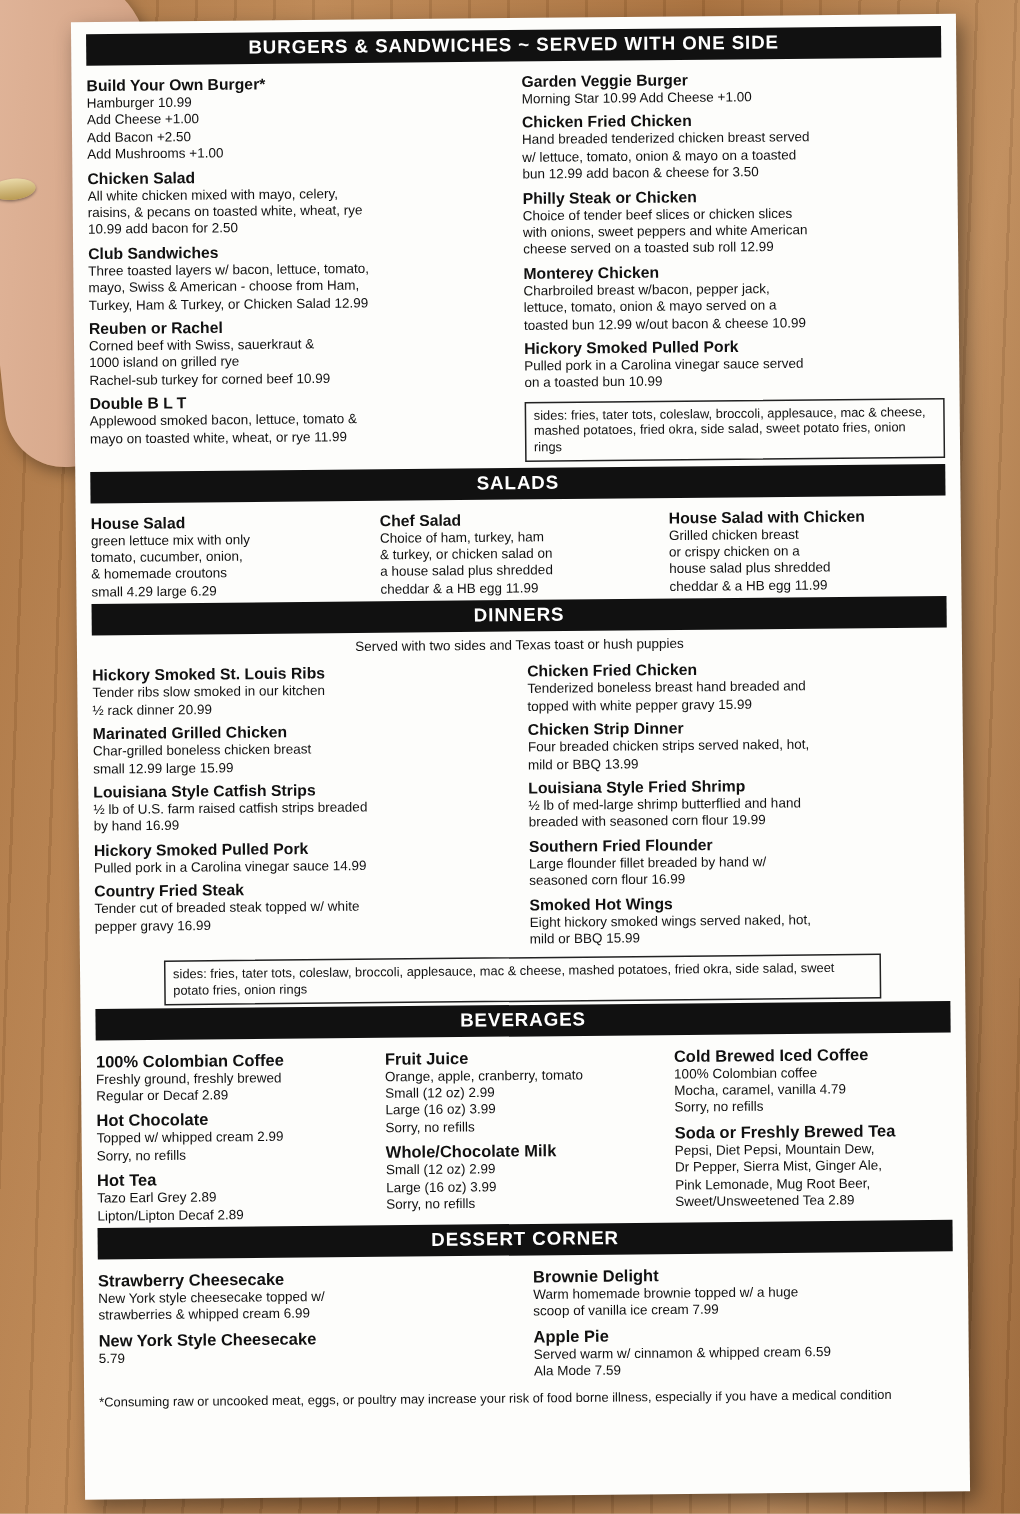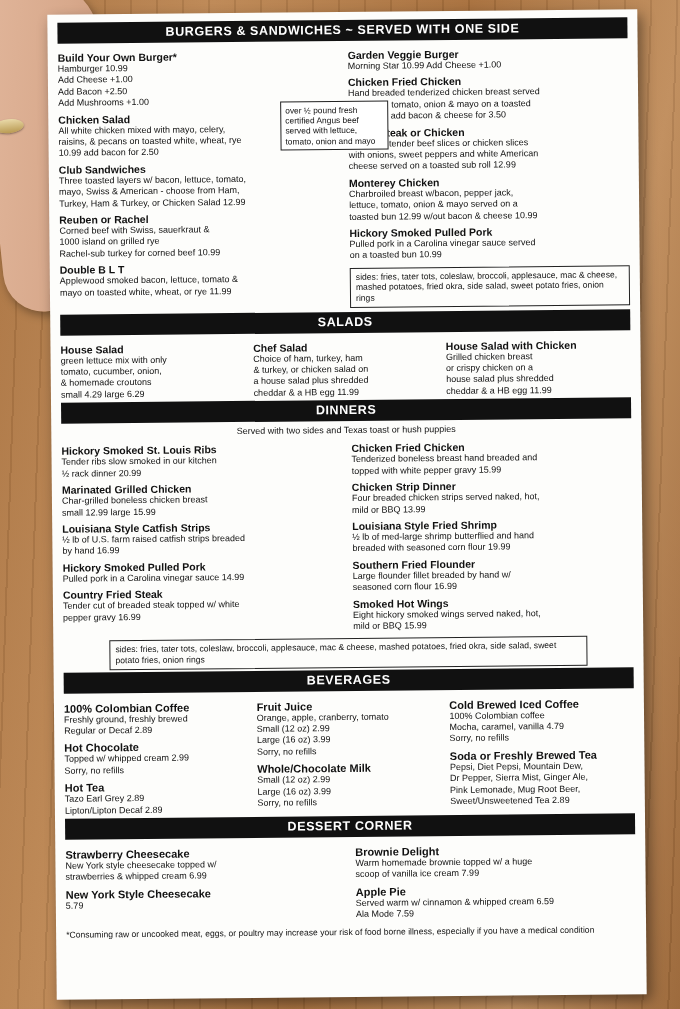--- a/index.html
+++ b/index.html
@@ -91,21 +91,20 @@
 <body>
 
 <div class="wood"></div>
 <div class="hand"></div>
 
 <div class="menu">
 
   <div class="sec-block">
     <div class="banner">BURGERS &amp; SANDWICHES  ~  SERVED WITH ONE SIDE</div>
     <div class="burg-wrap">
-      <div class="angus">over ½ pound fresh certified Angus beef served with lettuce, tomato, onion and mayo</div>
       <div class="cols">
         <div class="col">
           <div>
             <div class="sec-title">Build Your Own Burger*</div>
             <p class="line">Hamburger  10.99</p>
             <p class="line">Add Cheese +1.00</p>
             <p class="line">Add Bacon  +2.50</p>
             <p class="line">Add Mushrooms  +1.00</p>
           </div>
           <div>

